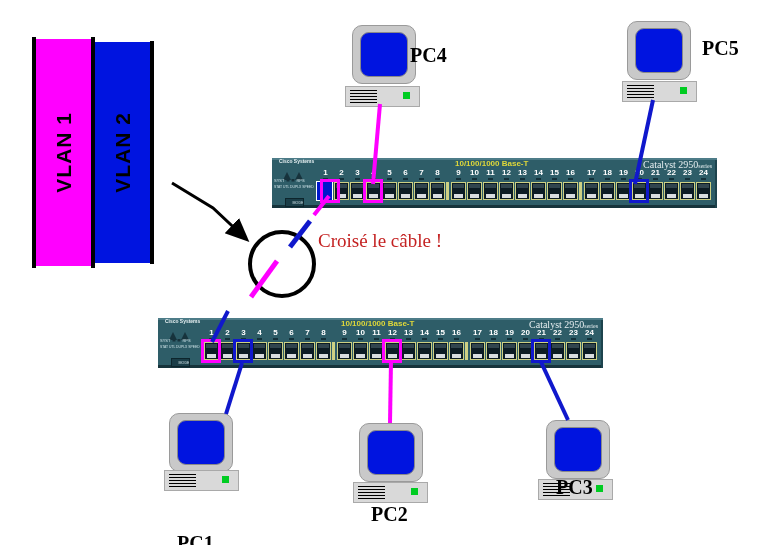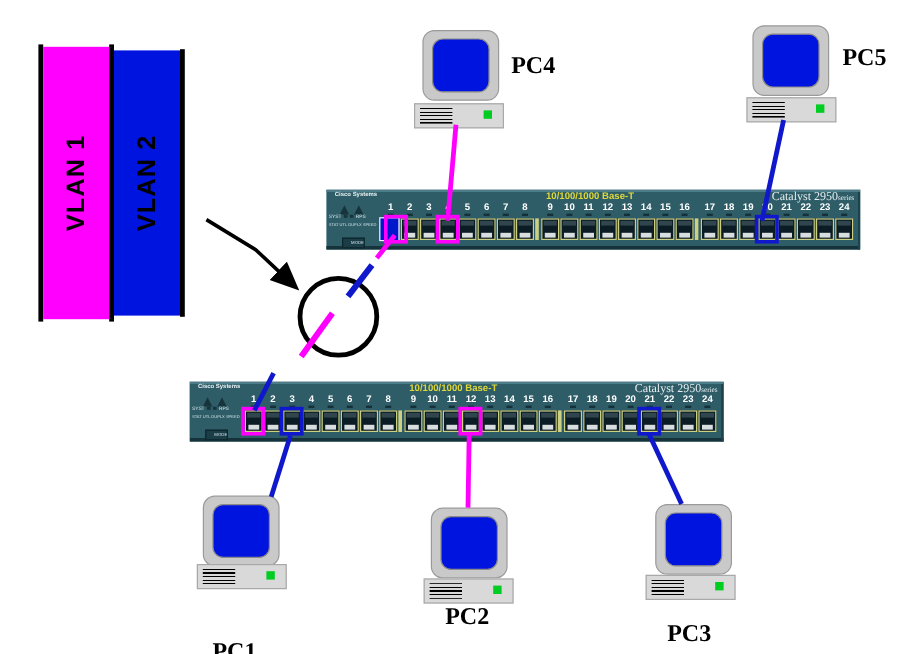--- a/index.html
+++ b/index.html
@@ -278,40 +278,41 @@
         <div class="pc-led"></div>
       </div>
       <div class="pc-label" style="left:371px;top:503px;">PC2</div>
       <div class="pc-mon" style="left:546px;top:420px;">
         <div class="pc-scr"></div>
       </div>
       <div class="pc-unit" style="left:538px;top:479px;">
         <div class="pc-vents"></div>
         <div class="pc-led"></div>
       </div>
-      <div class="pc-label" style="left:556px;top:517px;">PC3</div>
+      <div class="pc-label" style="left:556px;top:476px;">PC3</div>
       <div class="pc-mon" style="left:352px;top:25px;">
         <div class="pc-scr"></div>
       </div>
       <div class="pc-unit" style="left:345px;top:86px;">
         <div class="pc-vents"></div>
         <div class="pc-led"></div>
       </div>
-      <div class="pc-label" style="left:426px;top:44px;">PC4</div>
+      <div class="pc-label" style="left:410px;top:44px;">PC4</div>
       <div class="pc-mon" style="left:627px;top:21px;">
         <div class="pc-scr"></div>
       </div>
       <div class="pc-unit" style="left:622px;top:81px;">
         <div class="pc-vents"></div>
         <div class="pc-led"></div>
       </div>
       <div class="pc-label" style="left:702px;top:37px;">PC5</div>
     </div>
 
   <div class="note" style="color: rgb(196, 34, 34);">
+    <div>Croisé le câble !</div>
   </div>
 
   <svg class="overlay" width="766" height="545">
     <defs>
       <marker id="ah" markerWidth="9" markerHeight="8" refX="6" refY="3.5" orient="auto">
         <path d="M0,0 L8,3.5 L0,7 Z" fill="#000"></path>
       </marker>
     </defs>
     <polyline points="172,183 213,208 245,238" fill="none" stroke="#000" stroke-width="3" marker-end="url(#ah)"></polyline>
     <circle cx="282" cy="264" r="32" fill="none" stroke="#000" stroke-width="4"></circle>

